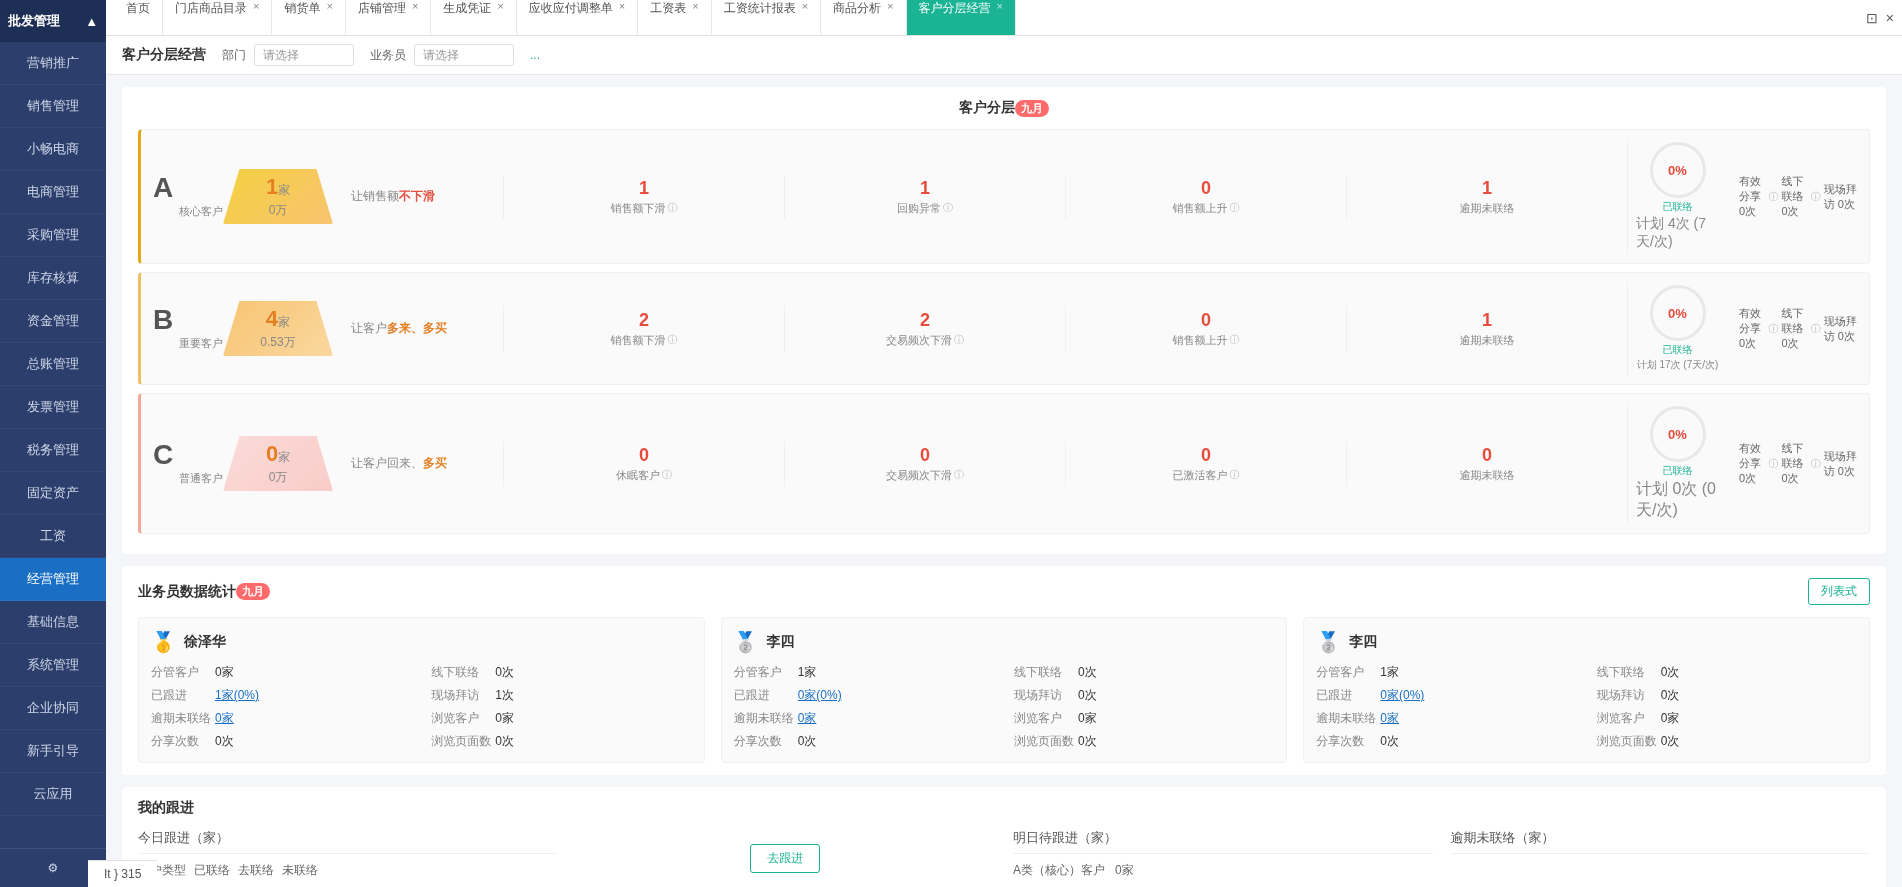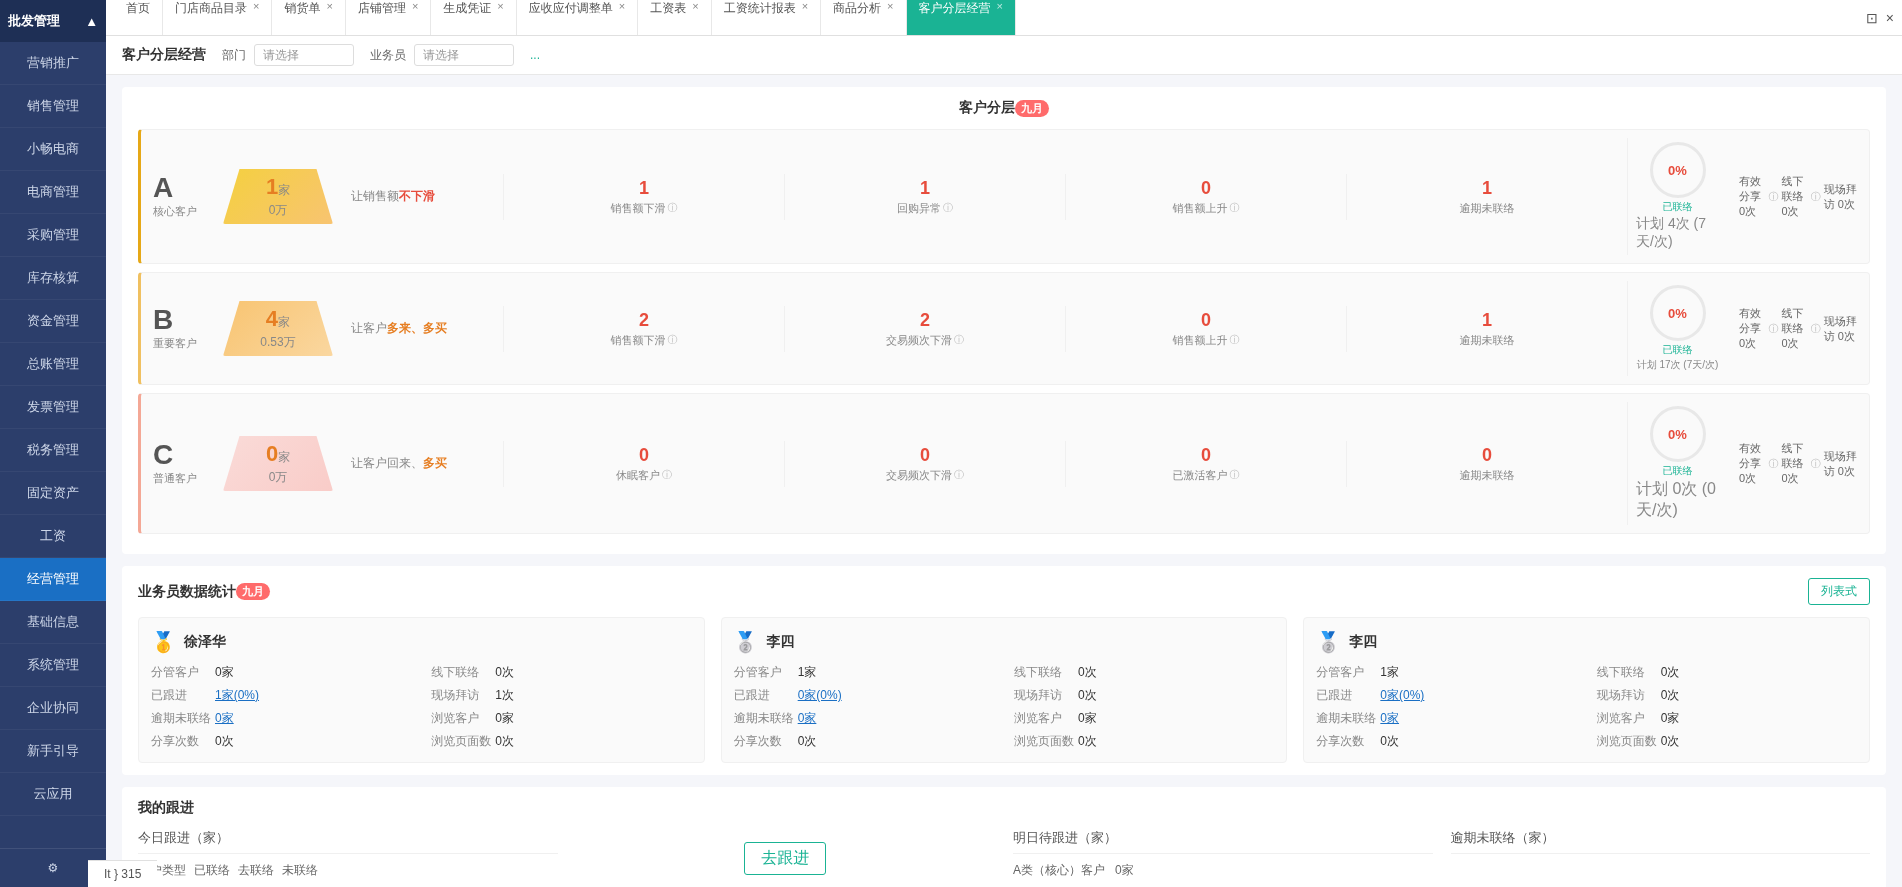--- a/index.html
+++ b/index.html
@@ -181,20 +181,21 @@
     .tier-letter {
       font-size: 28px;
       font-weight: bold;
       color: #555;
       line-height: 1;
     }
     .tier-name {
       font-size: 11px;
       color: #888;
       margin-top: 2px;
+      text-align: right;
     }
 
     .tier-count-block {
       width: 120px;
       flex-shrink: 0;
       text-align: center;
       position: relative;
       padding: 4px 0;
     }
     .tier-count-num {
@@ -386,21 +387,21 @@
       border-bottom: 1px solid #f0f0f0;
       padding-bottom: 6px;
     }
 
     .btn-goto {
       background: #fff;
       border: 1px solid #1ab394;
       color: #1ab394;
       padding: 5px 16px;
       border-radius: 3px;
-      font-size: 16px;
+      font-size: 12px;
       cursor: pointer;
     }
 
     .followup-center {
       display: flex;
       align-items: center;
       justify-content: center;
     }
 
     .tier-row-a { border-left: 3px solid #e6a817; }

